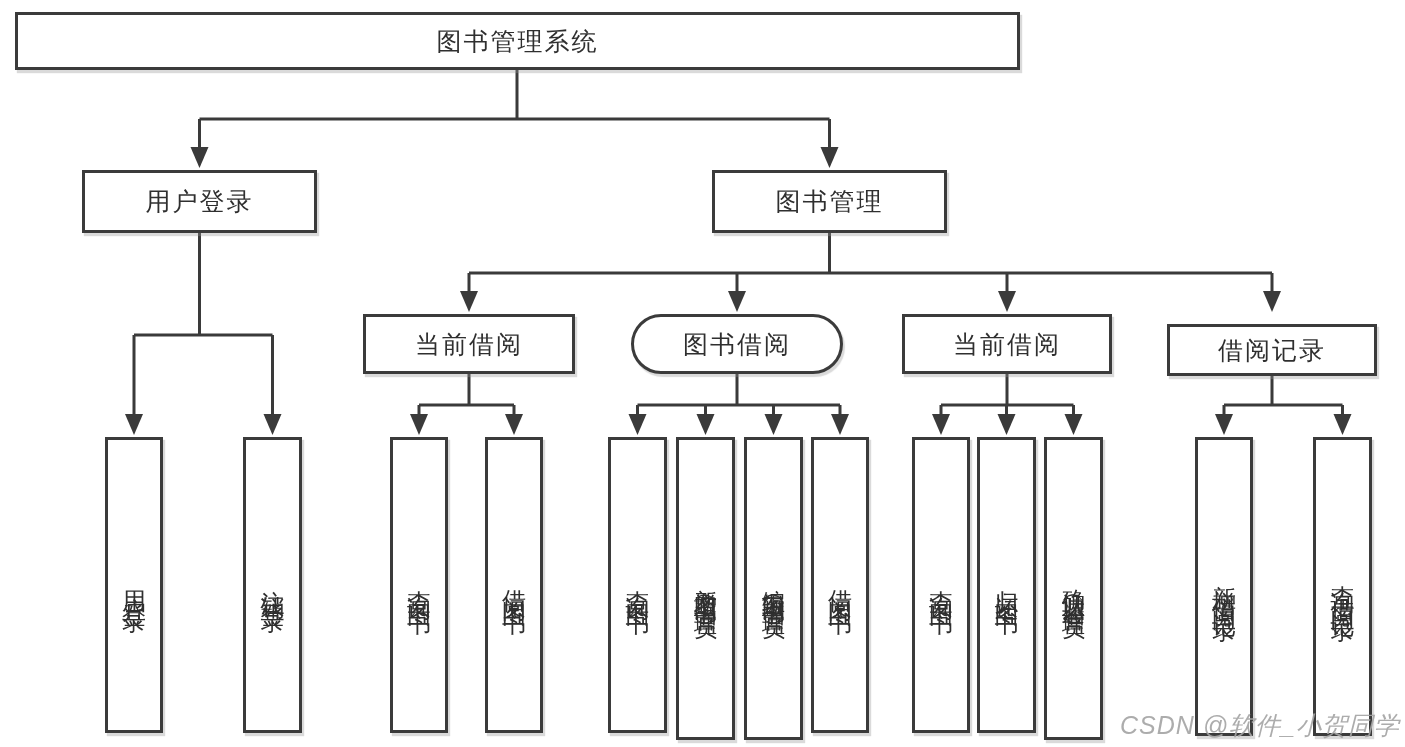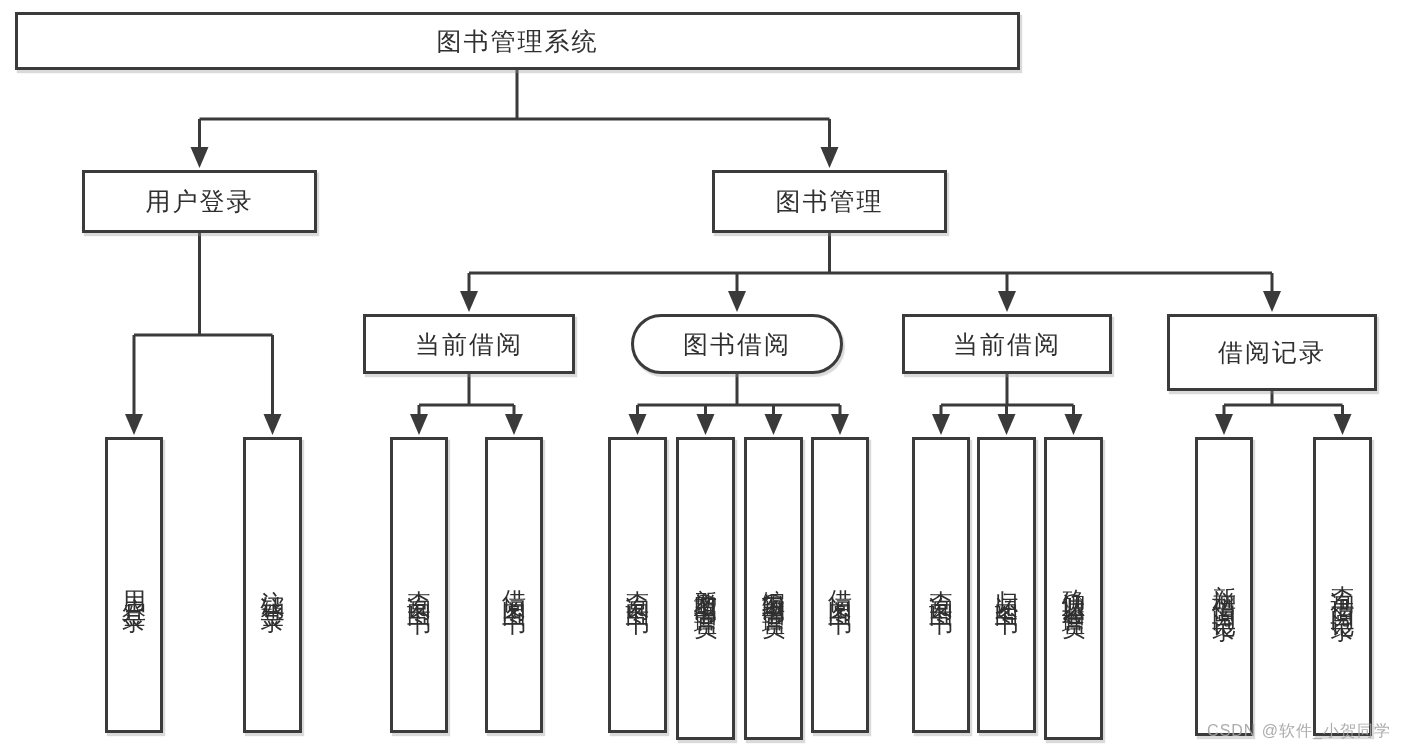--- a/index.html
+++ b/index.html
@@ -37,27 +37,28 @@
   .v-node {
     writing-mode: vertical-rl;
     text-orientation: mixed;
     font-size: 24px;
     letter-spacing: 7px;
     line-height: 1;
   }
   .v-node.tight { letter-spacing: 4px; font-size: 23px; }
   .watermark {
     position: absolute;
-    right: 14px;
+    right: 5px;
     bottom: 5px;
     z-index: 6;
-    font-size: 16px;
+    font-size: 25px;
     letter-spacing: 1px;
     color: rgba(165,165,165,0.92);
     white-space: nowrap;
+    font-style: italic;
   }
 </style>
 </head>
 <body>
 
 <div class="canvas">
 
   <svg class="wires" viewBox="0 0 1405 747" xmlns="http://www.w3.org/2000/svg">
     <g stroke="#3a3a3a" stroke-width="3" fill="none">
 
@@ -99,21 +100,21 @@
   </svg>
 
   <div class="node h-node" style="left:15px; top:12px; width:1005px; height:58px;">图书管理系统</div>
 
   <div class="node h-node" style="left:82px; top:170px; width:235px; height:63px;">用户登录</div>
   <div class="node h-node" style="left:712px; top:170px; width:235px; height:63px;">图书管理</div>
 
   <div class="node h-node" style="left:363px; top:314px; width:212px; height:60px;">当前借阅</div>
   <div class="node h-node" style="left:631px; top:314px; width:212px; height:60px;border-radius:30px;">图书借阅</div>
   <div class="node h-node" style="left:902px; top:314px; width:210px; height:60px;">当前借阅</div>
-  <div class="node h-node" style="left:1167px; top:314px; width:210px; height:77px;text-align:center;">借阅记录</div>
+  <div class="node h-node" style="left:1167px; top:324px; width:210px; height:52px;text-align:center;">借阅记录</div>
 
   <div class="node v-node" style="left:105px; top:437px; width:58px; height:296px;">用户登录</div>
   <div class="node v-node" style="left:243px; top:437px; width:59px; height:296px;">注销登录</div>
 
   <div class="node v-node" style="left:390px; top:437px; width:58px; height:296px;">查询图书</div>
   <div class="node v-node" style="left:485px; top:437px; width:58px; height:296px;">借阅图书</div>
 
   <div class="node v-node" style="left:608px; top:437px; width:59px; height:296px;">查询图书</div>
   <div class="node v-node tight" style="left:676px; top:437px; width:59px; height:303px;">新增图书（管理员）</div>
   <div class="node v-node tight" style="left:744px; top:437px; width:59px; height:303px;">编辑图书（管理员）</div>

